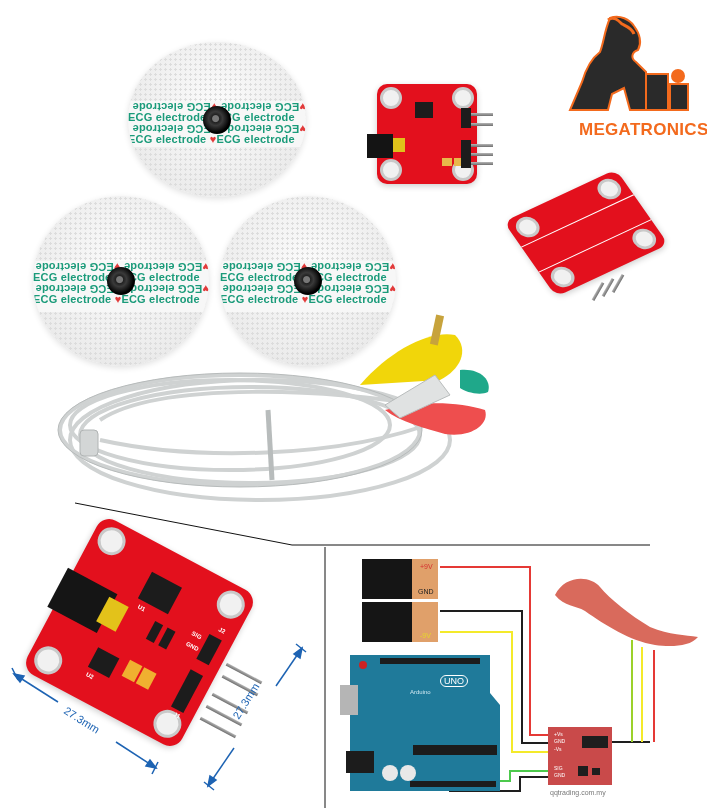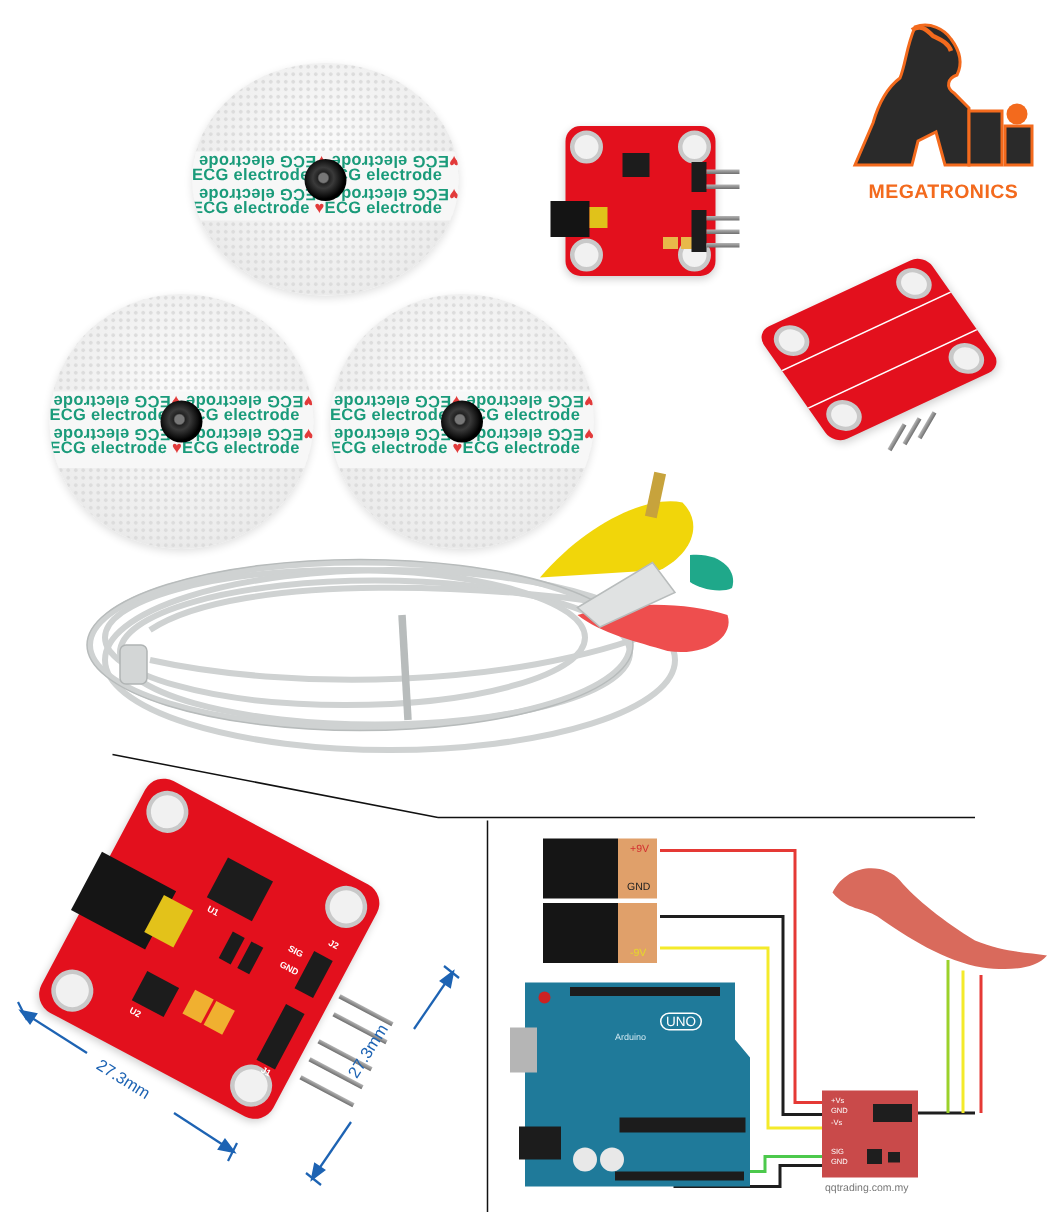--- a/index.html
+++ b/index.html
@@ -17,21 +17,21 @@
   .pad .strip .line .heart{color:#e23a3a;}
   .pad .snap{position:absolute;left:50%;top:50%;width:28px;height:28px;margin:-14px 0 0 -14px;border-radius:50%;
     background:radial-gradient(circle at 45% 45%,#777 0 3px,#222 4px,#3a3a3a 7px,#111 12px,#000 14px);}
   
   .board{position:absolute;background:#e3101d;border-radius:10px;box-shadow:0 2px 6px rgba(0,0,0,.2);}
   .hole{position:absolute;width:16px;height:16px;border-radius:50%;background:#f1f1f1;border:3px solid #c9c9c9;}
   .chip{position:absolute;background:#1c1c1c;}
   .pin{position:absolute;background:linear-gradient(#b5b5b5,#6f6f6f);height:3px;}
   .label-sm{position:absolute;color:#fff;font-size:6px;font-weight:bold;}
   
-  .logo-text{position:absolute;left:566px;top:120px;font-size:13px;font-weight:bold;color:#f36a1d;letter-spacing:.3px;padding-left:13px;}
+  .logo-text{position:absolute;left:566px;top:120px;font-size:17px;font-weight:bold;color:#f36a1d;letter-spacing:.3px;padding-left:13px;}
   
   .diag-text{position:absolute;font-size:8px;color:#555;}
   .dim-text{position:absolute;color:#1d63b3;font-size:11px;}
 </style>
 </head>
 <body>
 
 <div class="abs" style="left:560px;top:12px;width:140px;height:125px;">
   <svg width="140" height="110" viewBox="0 0 140 110">
     <path d="M50 6 C60 2 70 8 74 14 C80 22 82 30 78 38 C72 40 70 46 76 50 L86 60 L86 98 L70 98 L64 76 L52 82 L48 98 L10 98 L22 70 C26 56 32 46 40 40 C44 30 44 20 50 6 Z" fill="#2a2a2a" stroke="#f36a1d" stroke-width="2"></path>

